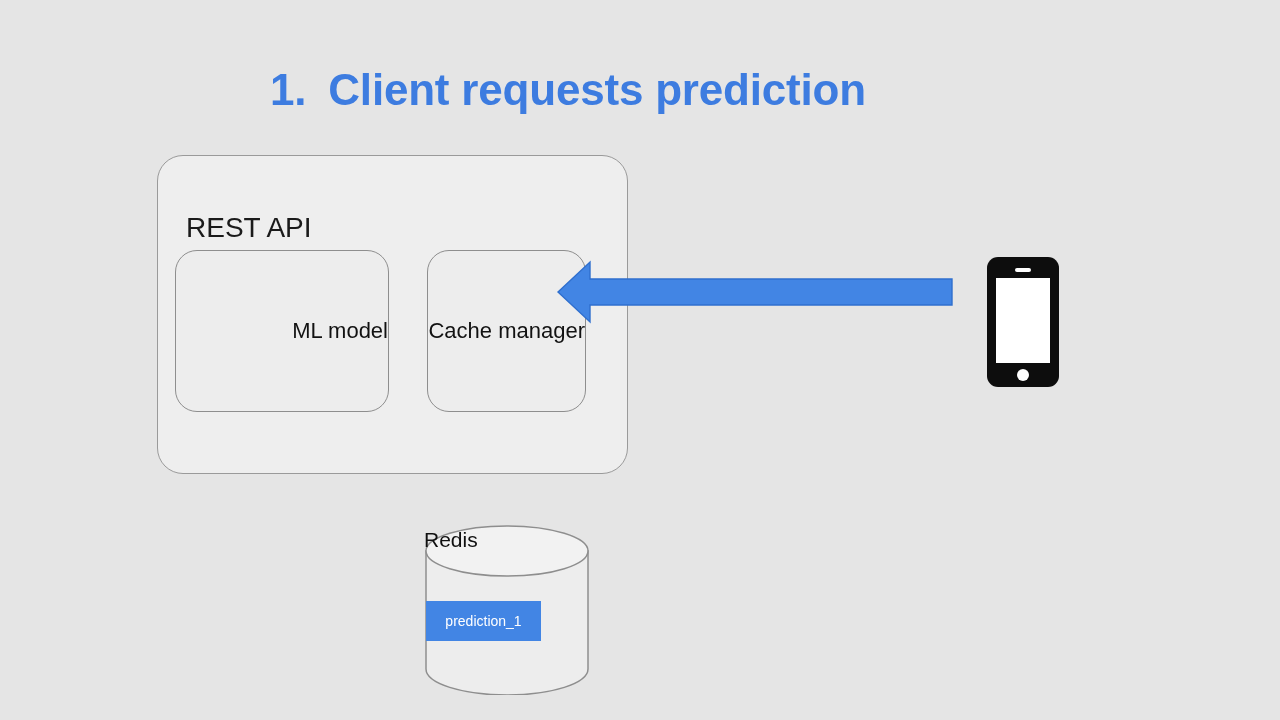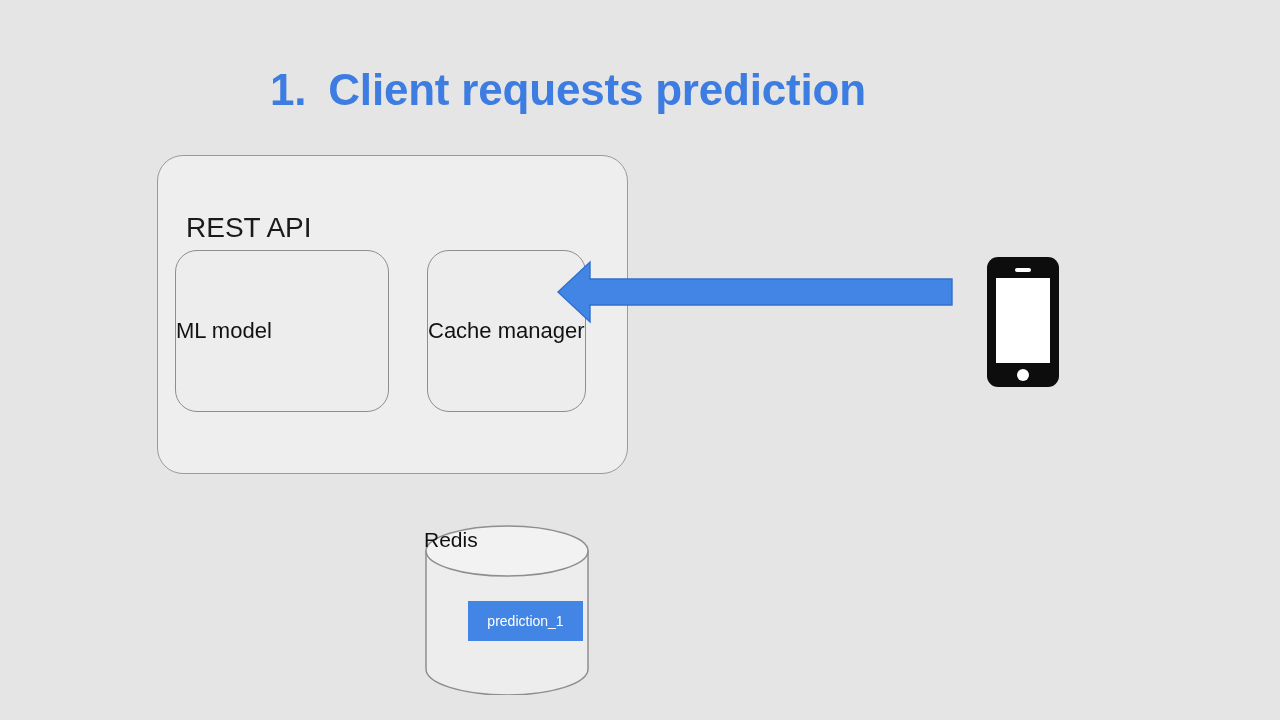--- a/index.html
+++ b/index.html
@@ -63,21 +63,21 @@
 
   
   .inner-box {
     position: absolute;
     background: #ededed;
     border: 1.4px solid #8e8e8e;
     border-radius: 22px;
     box-sizing: border-box;
     display: flex;
     align-items: center;
-    justify-content: flex-start;
+    justify-content: flex-end;
     text-align: center;
   }
   .inner-box span {
     font-size: 22px;
     color: #121212;
     line-height: 1.28;
   }
   .box-ml {
     left: 175px;
     top: 250px;
@@ -122,21 +122,21 @@
     left: 424px;
     top: 527px;
     width: 166px;
     font-size: 21px;
     color: #101010;
     line-height: 1.24;
     pointer-events: none;
   }
   .chip {
     position: absolute;
-    left: 468px;
+    left: 426px;
     top: 601px;
     width: 115px;
     height: 40px;
     background: #4285e4;
     display: flex;
     align-items: center;
     justify-content: center;
   }
   .chip span {
     font-size: 14px;

